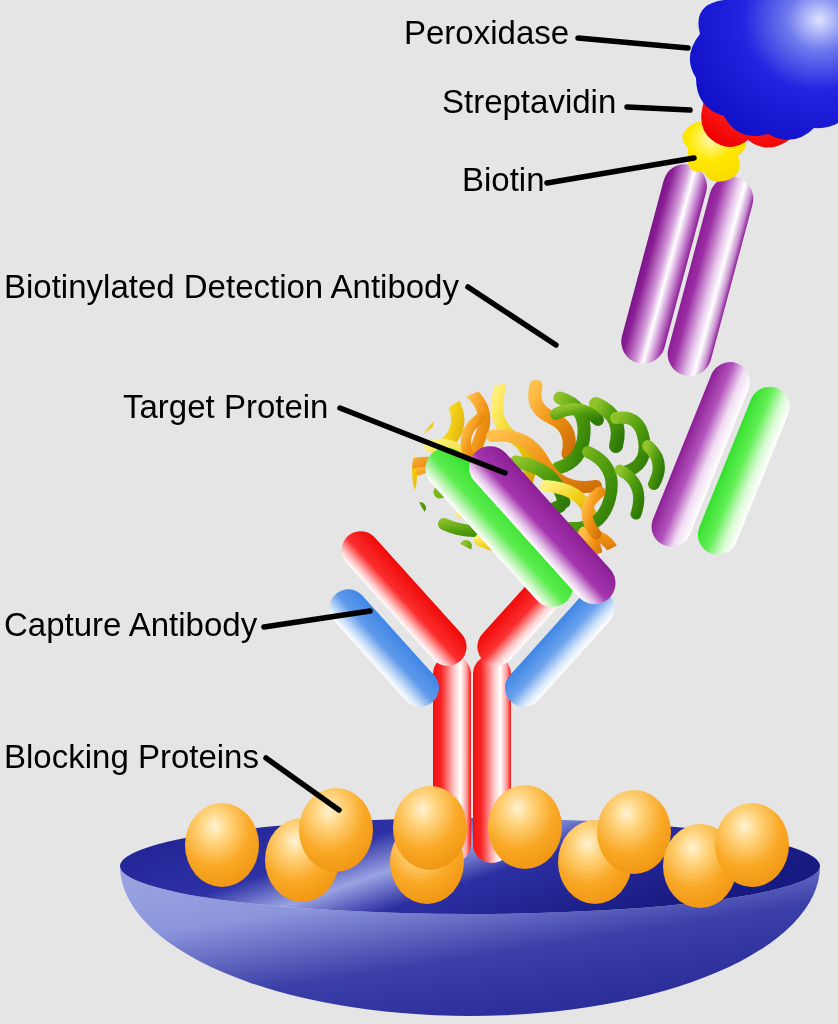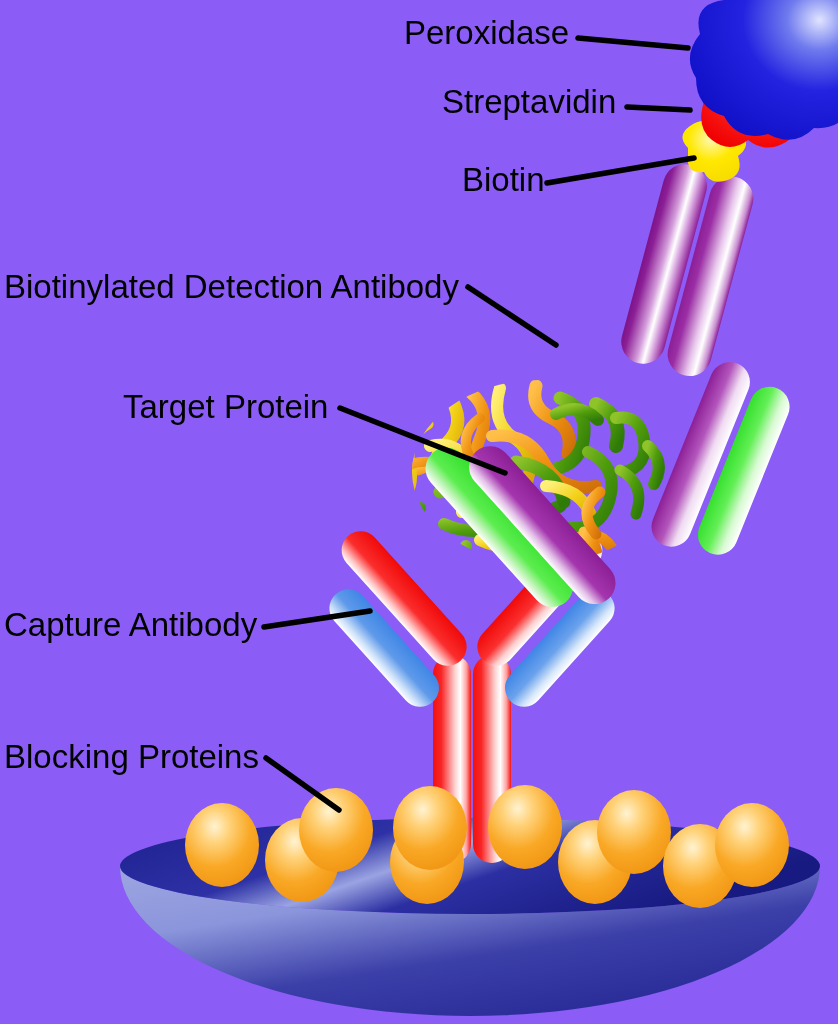--- a/index.html
+++ b/index.html
@@ -11,21 +11,21 @@
   body {
     width: 838px;
     height: 1024px;
     overflow: hidden;
     font-family: "Liberation Sans", sans-serif;
   }
   #diagram-root {
     position: relative;
     width: 838px;
     height: 1024px;
-    background: #8b5cf6;
+    background: #e5e5e5;
   }
   svg.figure {
     display: block;
     width: 838px;
     height: 1024px;
   }
   text.callout-label {
     font-family: "Liberation Sans", sans-serif;
     font-size: 33px;
     fill: #000000;

